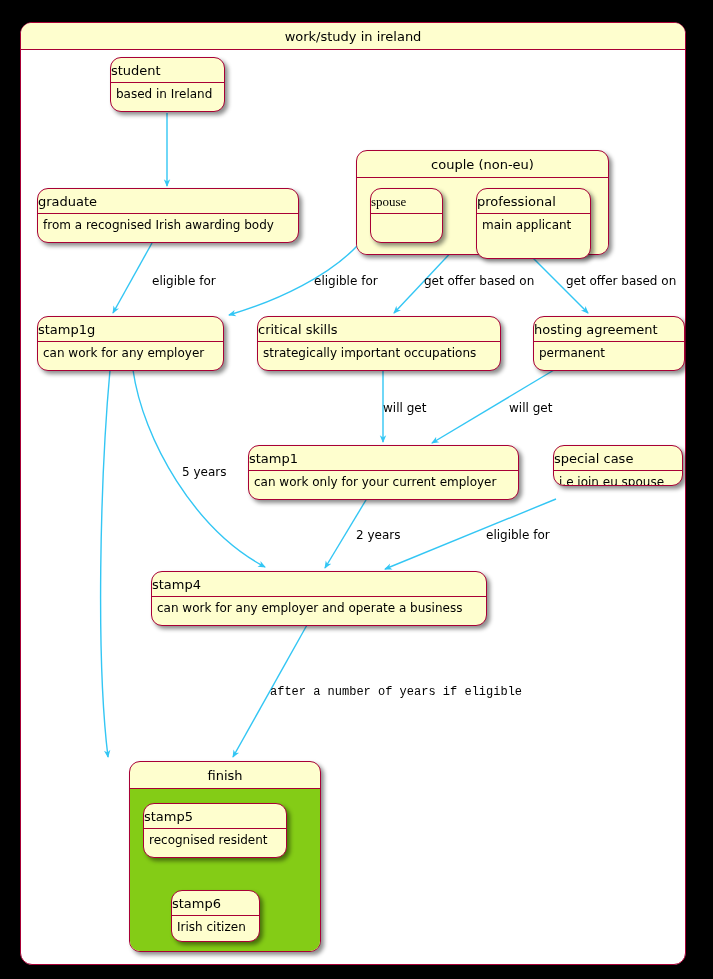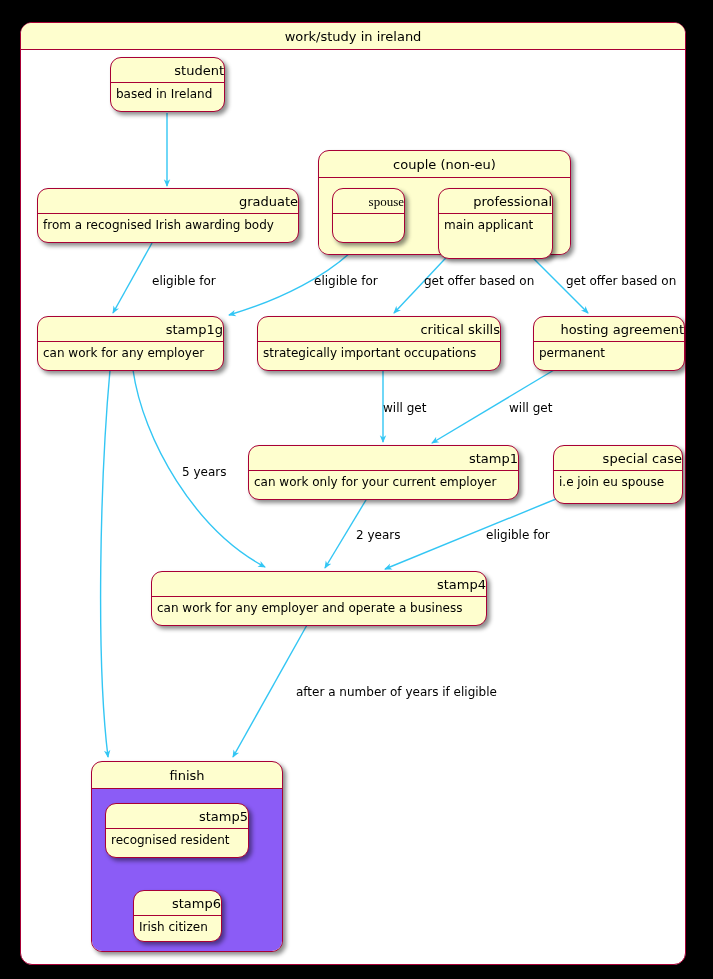--- a/index.html
+++ b/index.html
@@ -61,21 +61,21 @@
     background: #FEFECE;
     border: 1.5px solid #A80036;
     border-radius: 11px;
     box-sizing: border-box;
     box-shadow: 3px 3px 4px rgba(0,0,0,0.45);
     overflow: hidden;
   }
   .node .title {
     height: 25px;
     line-height: 25px;
-    text-align: right;
+    text-align: left;
     font-size: 13px;
     color: #000000;
     border-bottom: 1.5px solid #A80036;
     box-sizing: border-box;
     white-space: nowrap;
   }
   .node .body {
     height: 23px;
     line-height: 23px;
     text-align: left;
@@ -88,38 +88,39 @@
   .node .body.empty { padding-left: 0; }
 
   
   .composite {
     position: absolute;
     background: #FEFECE;
     border: 1.5px solid #A80036;
     border-radius: 11px;
     box-sizing: border-box;
     box-shadow: 3px 3px 4px rgba(0,0,0,0.45);
+    margin-left: 38px;
   }
   .composite > .chead {
     height: 27px;
     line-height: 27px;
     text-align: center;
     font-size: 13px;
     color: #000000;
     border-bottom: 1.5px solid #A80036;
     box-sizing: border-box;
     white-space: nowrap;
   }
   .composite > .cbody {
     position: absolute;
     left: 0;
     right: 0;
     top: 27px;
     bottom: 0;
-    background: #8b5cf6;
+    background: #84cc16;
     border-radius: 0 0 10px 10px;
   }
   #node-couple > .cbody { background: #FEFECE; }
 
   
   .elabel {
     position: absolute;
     font-size: 12px;
     color: #000000;
     white-space: nowrap;
@@ -207,21 +208,21 @@
   <div class="node" id="node-hosting" style="left:533px; top:316px; width:152px; height:55px;">
     <div class="title">hosting agreement</div>
     <div class="body">permanent</div>
   </div>
 
   <div class="node" id="node-stamp1" style="left:248px; top:445px; width:271px; height:55px;">
     <div class="title">stamp1</div>
     <div class="body">can work only for your current employer</div>
   </div>
 
-  <div class="node" id="node-special" style="left:553px; top:445px; width:130px; height:59px;">
+  <div class="node" id="node-special" style="left:553px; top:445px; width:130px; height:41px;">
     <div class="title">special case</div>
     <div class="body">i.e join eu spouse</div>
   </div>
 
   <div class="node" id="node-stamp4" style="left:151px; top:571px; width:336px; height:55px;">
     <div class="title">stamp4</div>
     <div class="body">can work for any employer and operate a business</div>
   </div>
 
   <div class="composite" id="node-finish" style="left:91px; top:761px; width:192px; height:191px;">
@@ -249,15 +250,15 @@
   <div class="elabel" style="left:383px; top:401px;">will get</div>
 
   <div class="elabel" style="left:509px; top:401px;">will get</div>
 
   <div class="elabel" style="left:182px; top:465px;">5 years</div>
 
   <div class="elabel" style="left:356px; top:528px;">2 years</div>
 
   <div class="elabel" style="left:486px; top:528px;">eligible for</div>
 
-  <div class="elabel" style="left:296px; top:685px;">after a number of years if eligible</div>
+  <div class="elabel" style="left:270px; top:685px;font-family:Liberation Mono, monospace;">after a number of years if eligible</div>
 
 </div>
 
 </body></html>

